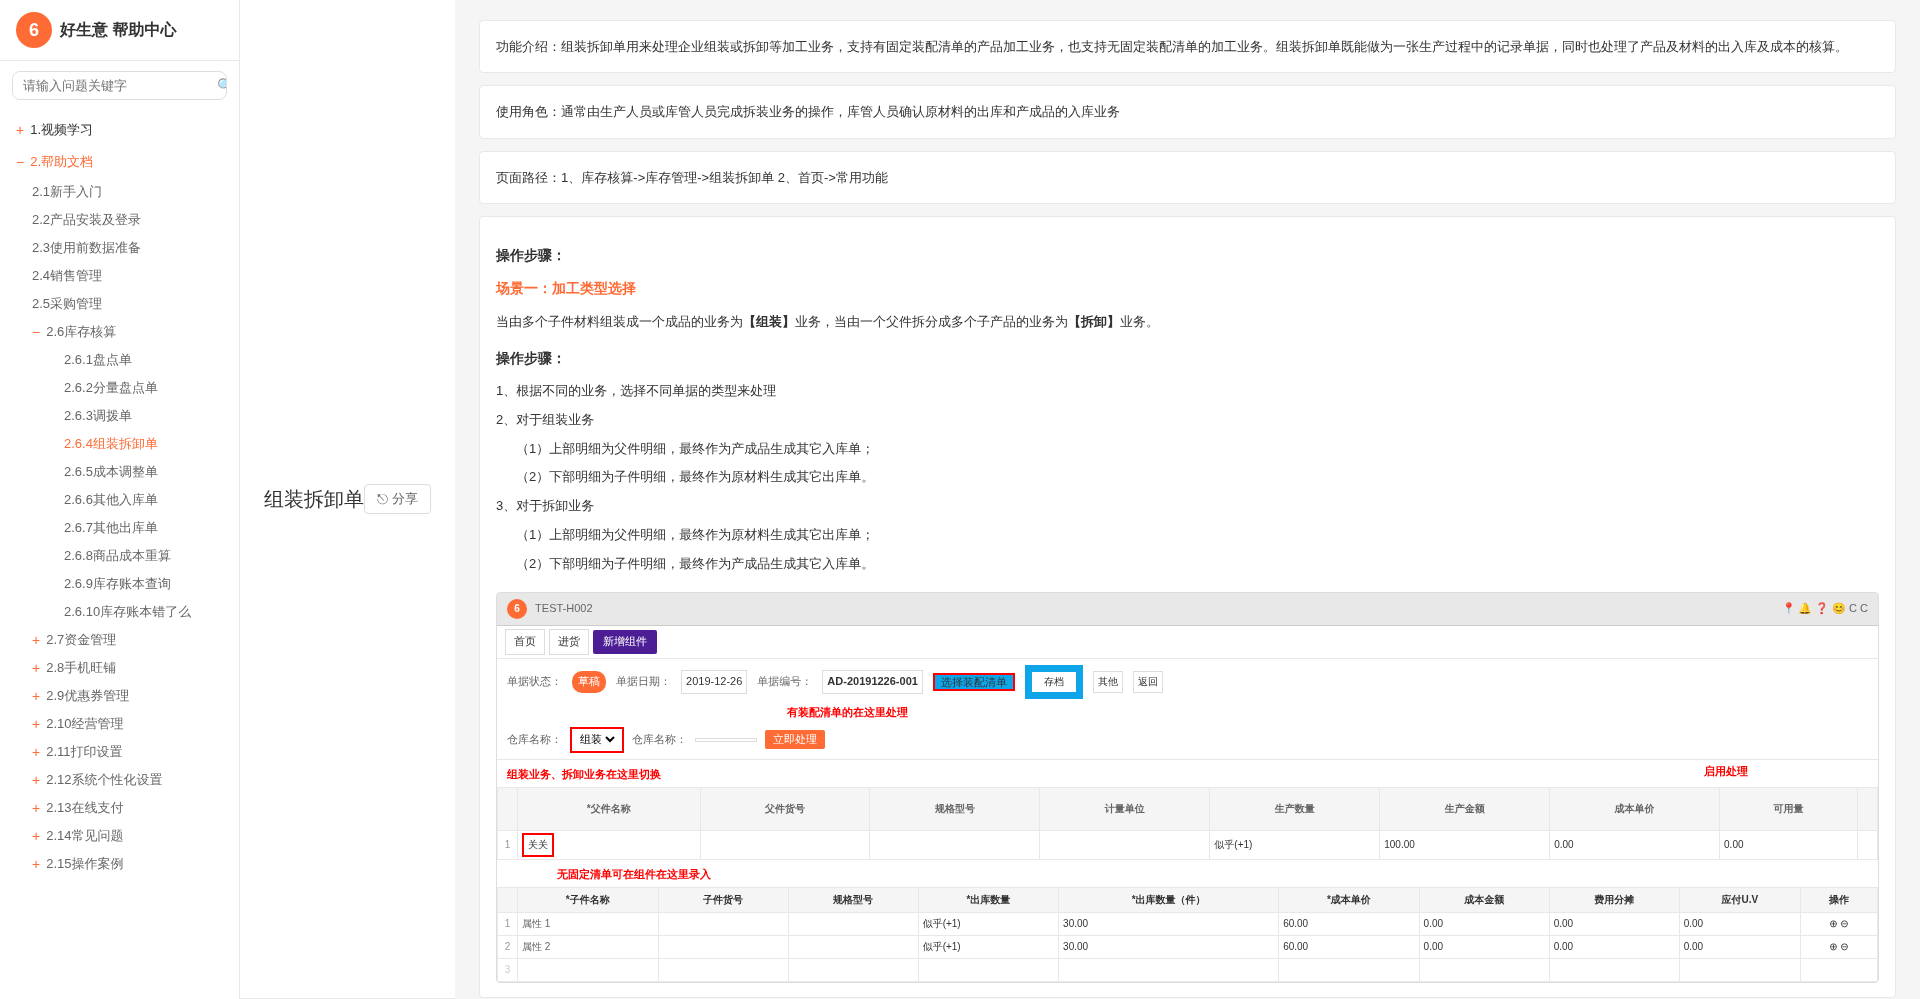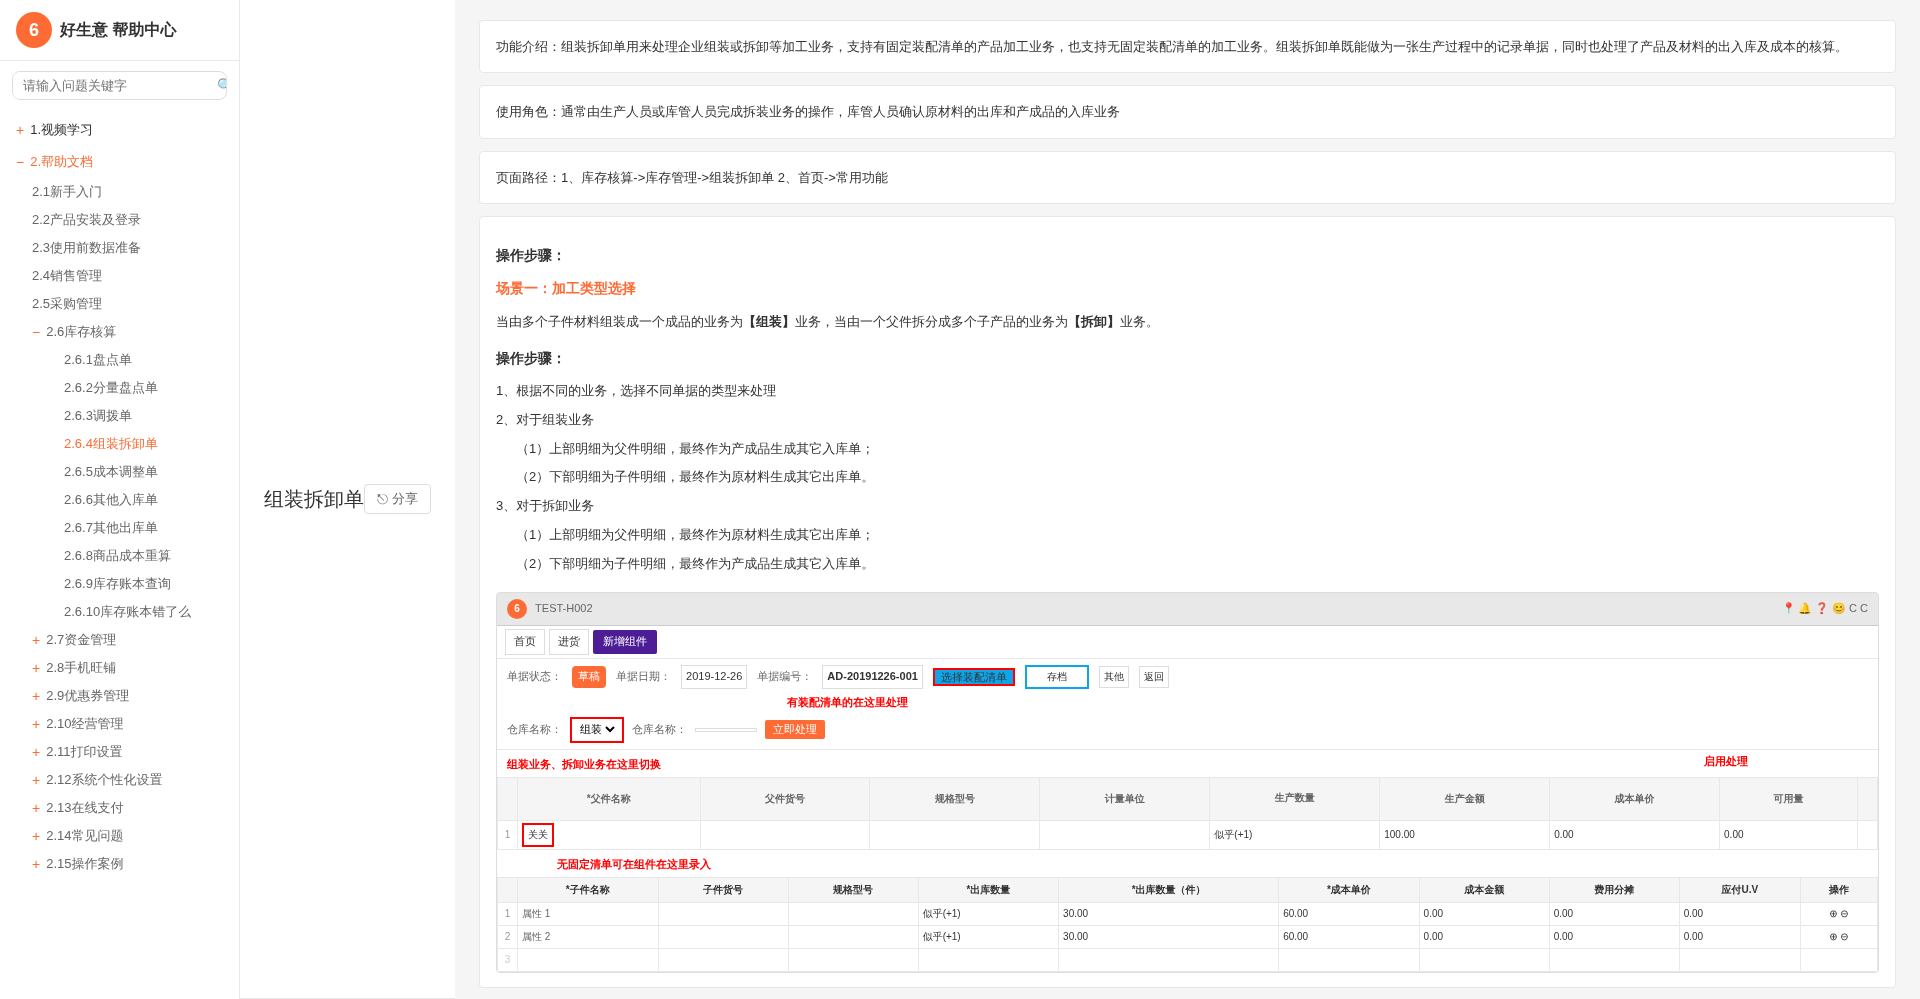--- a/index.html
+++ b/index.html
@@ -337,30 +337,30 @@
 
         <div style="background:#fff; border-bottom:1px solid #e8e8e8; padding:3px 8px; display:flex; gap:4px; align-items:center;">
           <span style="font-size:11px; padding:2px 8px; border:1px solid #ddd; background:#fff;">首页</span>
           <span style="font-size:11px; padding:2px 8px; border:1px solid #ddd; background:#fff;">进货</span>
           <span class="mock-select" style="font-size:11px; padding:2px 10px; background:#4c1d95; color:#fff; border-radius:2px;">新增组件</span>
         </div>
 
         <div style="background:#fff; padding:6px 10px; border-bottom:1px solid #e8e8e8; position:relative;">
           <div style="display:flex; align-items:center; gap:10px; margin-bottom:4px; flex-wrap:wrap;">
             <span style="font-size:11px;color:#666;">单据状态：</span>
-            <span style="font-size:11px;color:#fff;background:#ff6b35;padding:1px 6px;border-radius:4px;">草稿</span>
+            <span style="font-size:11px;color:#fff;background:#ff6b35;padding:1px 6px;border-radius:10px;">草稿</span>
             <span style="font-size:11px;color:#666;">单据日期：</span>
             <span style="font-size:11px;border:1px solid #ddd;padding:1px 4px;">2019-12-26</span>
             <span style="font-size:11px;color:#666;">单据编号：</span>
             <span style="font-size:11px;border:1px solid #ddd;padding:1px 4px;font-weight:bold;">AD-20191226-001</span>
 
             <div style="position:relative; display:inline-block;">
               <span style="font-size:11px;border:2px solid red;padding:1px 6px;background:#0ea5e9;color:#333;">选择装配清单</span>
             </div>
-            <span style="font-size:10px;border:2px solid #0ea5e9;padding:1px 20px;">存档</span>
+            <span style="font-size:10px;border:7px solid #0ea5e9;padding:1px 12px;">存档</span>
             <span style="font-size:10px;border:1px solid #ddd;padding:1px 4px;">其他</span>
             <span style="font-size:10px;border:1px solid #ddd;padding:1px 4px;">返回</span>
           </div>
 
           <div style="color:red;font-size:11px;font-weight:bold;margin-bottom:4px;margin-left:280px;">有装配清单的在这里处理</div>
 
           <div style="display:flex; align-items:center; gap:8px;">
             <span style="font-size:11px;color:#666;">仓库名称：</span>
             <span style="font-size:11px;border:2px solid red;padding:1px 4px;background:#fff;">
               
@@ -382,21 +382,21 @@
 
         <div style="background:#fff; overflow:auto;">
           <table style="width:100%;border-collapse:collapse;font-size:10px;">
             <thead>
               <tr style="background:#f5f5f5;">
                 <th style="border:1px solid #e8e8e8;padding:3px 6px;color:#666;width:20px;"></th>
                 <th style="border:1px solid #e8e8e8;padding:3px 6px;color:#666;">*父件名称</th>
                 <th style="border:1px solid #e8e8e8;padding:3px 6px;color:#666;">父件货号</th>
                 <th style="border:1px solid #e8e8e8;padding:3px 6px;color:#666;">规格型号</th>
                 <th style="border:1px solid #e8e8e8;padding:3px 6px;color:#666;">计量单位</th>
-                <th style="border:1px solid #e8e8e8;padding:3px 6px;color:#666;font-family:Liberation Mono, monospace;">生产数量</th>
+                <th style="border:1px solid #e8e8e8;padding:3px 6px;color:#666;">生产数量</th>
                 <th style="border:1px solid #e8e8e8;padding:3px 6px;color:#666;">生产金额</th>
                 <th style="border:1px solid #e8e8e8;padding:3px 6px;color:#666;">成本单价</th>
                 <th style="border:1px solid #e8e8e8;padding:12px 6px;color:#666;">可用量</th>
                 <th style="border:1px solid #e8e8e8;padding:3px 6px;color:#666;width:20px;"></th>
               </tr>
             </thead>
             <tbody>
               <tr>
                 <td style="border:1px solid #e8e8e8;padding:2px;text-align:center;color:#999;">1</td>
                 <td style="border:1px solid #e8e8e8;padding:2px 4px;">

